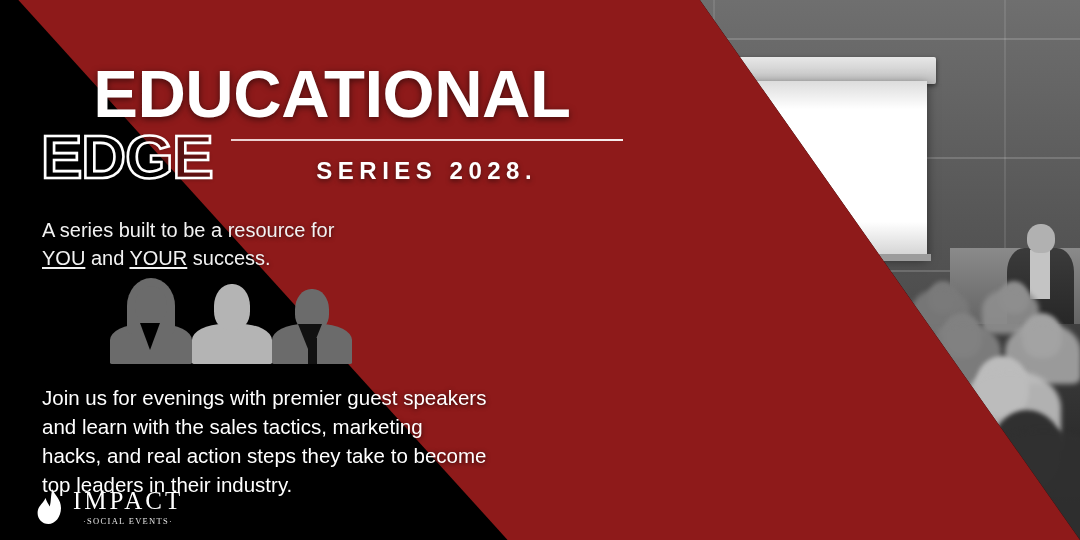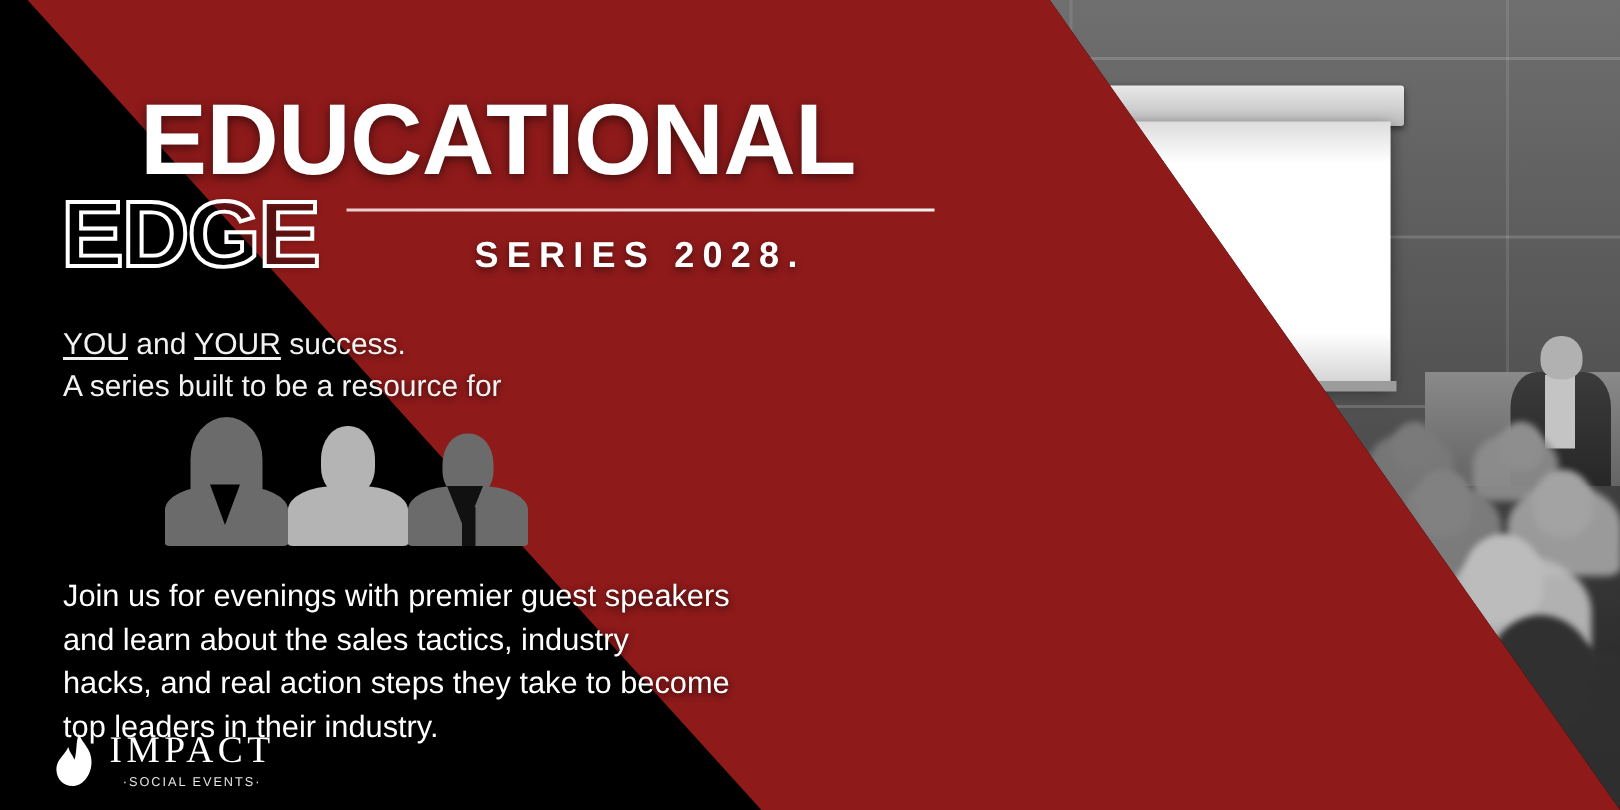--- a/index.html
+++ b/index.html
@@ -150,21 +150,21 @@
   }
 
   .logo { position:absolute; left:36px; top:488px; display:flex; align-items:flex-end; gap:9px; }
   .logo-mark { width:28px; height:38px; }
   .logo-text { display:flex; flex-direction:column; align-items:center; }
   .logo-name {
     font-family:"Liberation Serif", serif;
     font-size:25px; color:#fff; letter-spacing:3px; line-height:1;
   }
   .logo-sub {
-    font-family:Liberation Sans, sans-serif;
+    font-family:Liberation Serif, serif;
     font-size:8.5px; color:#e4e4e4; letter-spacing:1.3px; margin-top:3px;
   }
 </style>
 </head>
 <body>
 
 <div class="stage">
 
   <div class="photo">
     <div class="wall"></div>
@@ -251,22 +251,22 @@
       <div class="edge-row">
         <div class="h-edge">EDGE</div>
         <div class="series-wrap">
           <div class="series-rule"></div>
           <div class="h-series">SERIES 2028.</div>
         </div>
       </div>
     </div>
 
     <div class="subtitle">
+      <div>A series built to be a resource for</div>
       <div><u>YOU</u><span> and </span><u>YOUR</u><span> success.</span></div>
-      <div>A series built to be a resource for</div>
     </div>
 
     <div class="people">
 
       <div class="person" style="left:0; width:82px; height:86px;">
         <div class="p-body" style="left:0; width:82px; height:40px; background:#6b6b6b;"></div>
         <div class="p-hair" style="left:17px; bottom:30px; width:48px; height:56px; background:#6b6b6b;"></div>
         <div class="p-head" style="left:25px; bottom:40px; width:32px; height:38px; background:#6b6b6b;"></div>
         <div style="position:absolute; left:30px; bottom:14px; width:0; height:0;
                     border-left:10px solid transparent; border-right:10px solid transparent;
@@ -283,21 +283,21 @@
         <div class="p-head" style="left:23px; bottom:33px; width:34px; height:42px; background:#6b6b6b; border-radius:48% 48% 40% 40%;"></div>
         <div style="position:absolute; left:26px; bottom:10px; width:0; height:0;
                     border-left:12px solid transparent; border-right:12px solid transparent;
                     border-top:30px solid #111;"></div>
         <div class="tie" style="left:35.5px; height:26px;"></div>
       </div>
     </div>
 
     <div class="body-copy">
       <div>Join us for evenings with premier guest speakers</div>
-      <div>and learn about the sales tactics, industry</div>
+      <div>and learn with the sales tactics, marketing</div>
       <div>hacks, and real action steps they take to become</div>
       <div>top leaders in their industry.</div>
     </div>
 
     <div class="logo">
       <svg class="logo-mark" viewBox="0 0 28 38">
         <path d="M16.5 1 C 19 8, 25 11, 25 20 C 25 29, 19 36, 12.5 36
                  C 6 36, 1.6 31, 1.6 25 C 1.6 18, 7 16, 9.5 10
                  C 10.6 14, 12.6 15.5, 13.6 18.5
                  C 15.4 14, 14.4 7, 16.5 1 Z" fill="#ffffff"></path>

